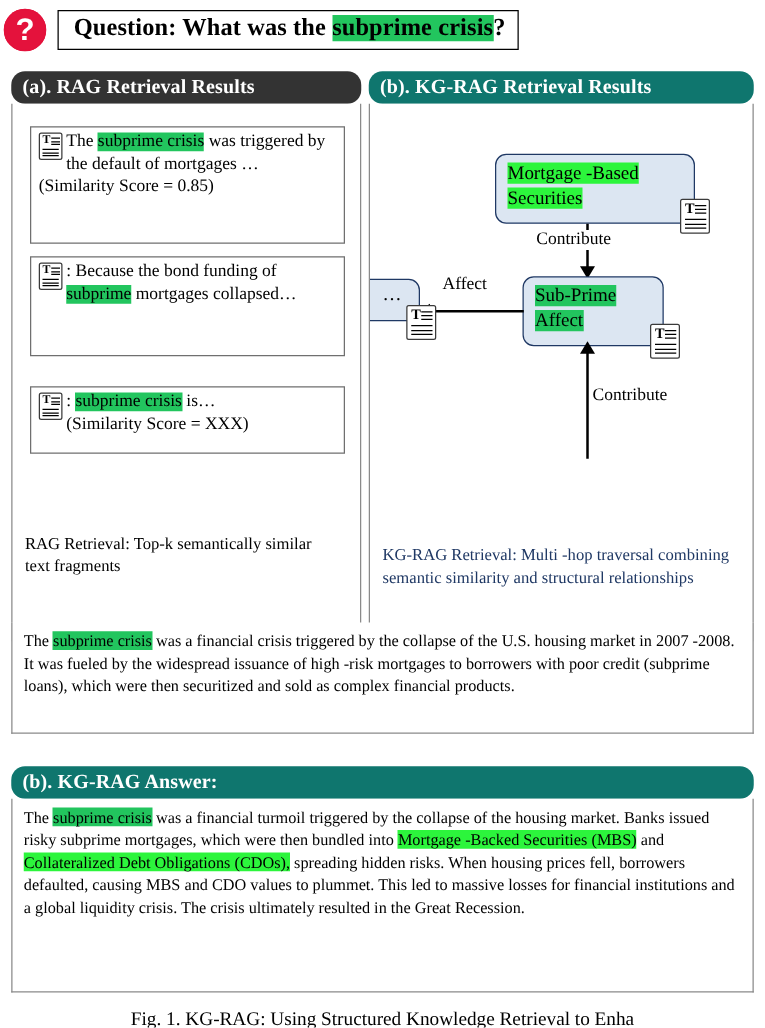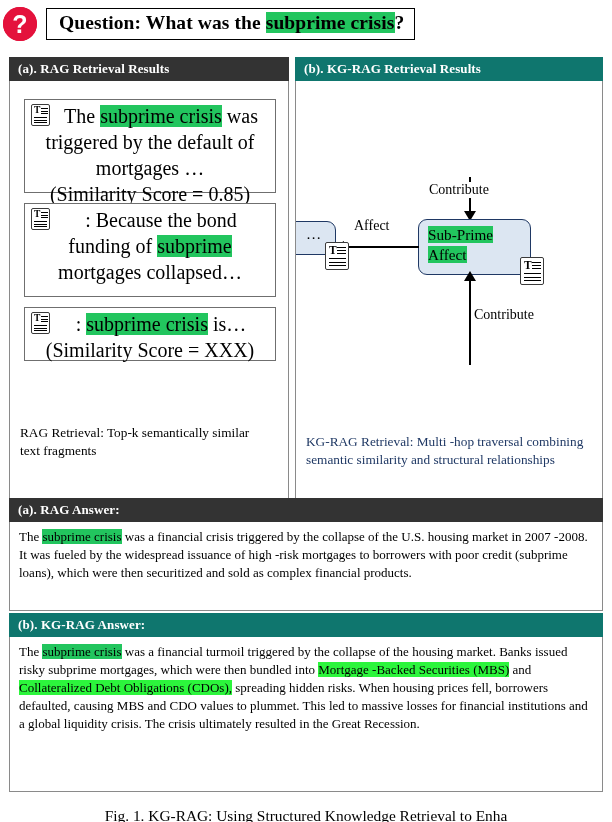--- a/index.html
+++ b/index.html
@@ -53,25 +53,26 @@
   }
 
   
   .panel {
     position: absolute;
     box-sizing: border-box;
   }
   .panel-header {
     font-family: "Liberation Serif", serif;
     font-weight: bold;
-    font-size: 13px;
+    font-size: 16px;
     color: #ffffff;
     padding: 4px 0 4px 9px;
     letter-spacing: .1px;
     box-sizing: border-box;
+    border-radius: 11px;
   }
   .hdr-dark { background: #333333; }
   .hdr-blue { background: #0f766e; }
   .panel-body {
     border: 1px solid #8a8a8a;
     border-top: none;
     background: #fff;
     box-sizing: border-box;
     position: relative;
     overflow: hidden;
@@ -79,24 +80,23 @@
 
   
   #panel-rag { left: 9px; top: 57px; width: 280px; }
   #panel-rag .panel-body { height: 430px; }
 
   .snippet {
     position: absolute;
     border: 1px solid #6f6f6f;
     background: #fff;
     box-sizing: border-box;
-    font-size: 20px;
+    font-size: 14px;
     line-height: 1.30;
     padding: 3px 6px 4px 6px;
-    text-align: center;
   }
   .snippet .doc-ico {
     float: left;
     margin: 1px 3px 0 0;
   }
   
   .doc-ico {
     display: inline-block;
     width: 19px; height: 22px;
     border: 1.3px solid #3a3a3a;
@@ -268,21 +268,21 @@
           <i class="l l2"></i>
           <i class="l l3"></i>
           <i class="w w1"></i>
           <i class="w w2"></i>
           <i class="w w3"></i>
         </span>
       <span> The </span><span class="hl-y">subprime crisis</span><span> was triggered by the default of mortgages …</span><br>
       <span>(Similarity Score = 0.85)</span>
     </div>
 
-    <div class="snippet" style="left:14px; top:122px; width:252px; height:94px;">
+    <div class="snippet" style="left:14px; top:122px; width:252px; height:80px;">
       <span class="doc-ico">
           <i class="l l1"></i>
           <i class="l l2"></i>
           <i class="l l3"></i>
           <i class="w w1"></i>
           <i class="w w2"></i>
           <i class="w w3"></i>
         </span>
       <span>: Because the bond funding of </span><span class="hl-y">subprime</span><span> mortgages collapsed…</span><br>
     </div>
@@ -301,20 +301,31 @@
     </div>
 
     <div class="caption-note" style="top:343px; width:246px;">RAG Retrieval: Top-k semantically similar text fragments</div>
   </div>
 </div>
 
 <div class="panel" id="panel-kg">
   <div class="panel-header hdr-blue">(b). KG-RAG Retrieval Results</div>
   <div class="panel-body">
 
+    <div class="kg-node" style="left:100px; top:40px; width:160px; height:56px;">
+      <span class="hl-g">Mortgage -Based Securities</span>
+      <span class="doc-badge" style="right:-13px; bottom:-9px;">
+          <i class="l l1"></i>
+          <i class="l l2"></i>
+          <i class="l l3"></i>
+          <i class="w w1"></i>
+          <i class="w w2"></i>
+          <i class="w w3"></i>
+        </span>
+    </div>
 
     <div class="arrow-v" style="left:173px; top:96px; height:42px;"></div>
     <div class="head-down" style="left:168px; top:130px;"></div>
     <div class="edge-label" style="left:131px; top:101px;">Contribute</div>
 
     <div class="kg-node" style="left:122px; top:138px; width:113px; height:56px;">
       <span class="hl-y">Sub-Prime</span><br>
       <span class="hl-y">Affect</span>
       <span class="doc-badge" style="right:-14px; bottom:-11px;">
           <i class="l l1"></i>
@@ -345,21 +356,20 @@
     <div class="arrow-v" style="left:173px; top:196px; height:88px;"></div>
     <div class="head-up" style="left:168px; top:190px;"></div>
     <div class="edge-label" style="left:176px; top:226px;">Contribute</div>
 
 
     <div class="caption-note" style="top:352px; width:284px; color:#1F3864;">KG-RAG Retrieval: Multi -hop traversal combining semantic similarity and structural relationships</div>
   </div>
 </div>
 
 <div class="ans-block" id="ans-rag">
-  <div class="panel-header hdr-dark">(a). RAG Answer:</div>
   <div class="ans-body" style="height:89px;">
     <span>The </span><span class="hl-y">subprime crisis</span><span> was a financial crisis triggered by the collapse of the U.S. housing market in 2007 -2008. It was fueled by the widespread issuance of high -risk mortgages to borrowers with poor credit (subprime loans), which were then securitized and sold as complex financial products.</span>
   </div>
 </div>
 
 <div class="ans-block" id="ans-kg">
   <div class="panel-header hdr-blue">(b). KG-RAG Answer:</div>
   <div class="ans-body" style="height:155px;">
     <span>The </span><span class="hl-y">subprime crisis</span><span> was a financial turmoil triggered by the collapse of the housing market. Banks issued risky subprime mortgages, which were then bundled into </span><span class="hl-g">Mortgage -Backed Securities (MBS)</span><span> and </span><span class="hl-g">Collateralized Debt Obligations (CDOs),</span><span> spreading hidden risks. When housing prices fell, borrowers defaulted, causing MBS and CDO values to plummet. This led to massive losses for financial institutions and a global liquidity crisis. The crisis ultimately resulted in the Great Recession.</span>
   </div>

